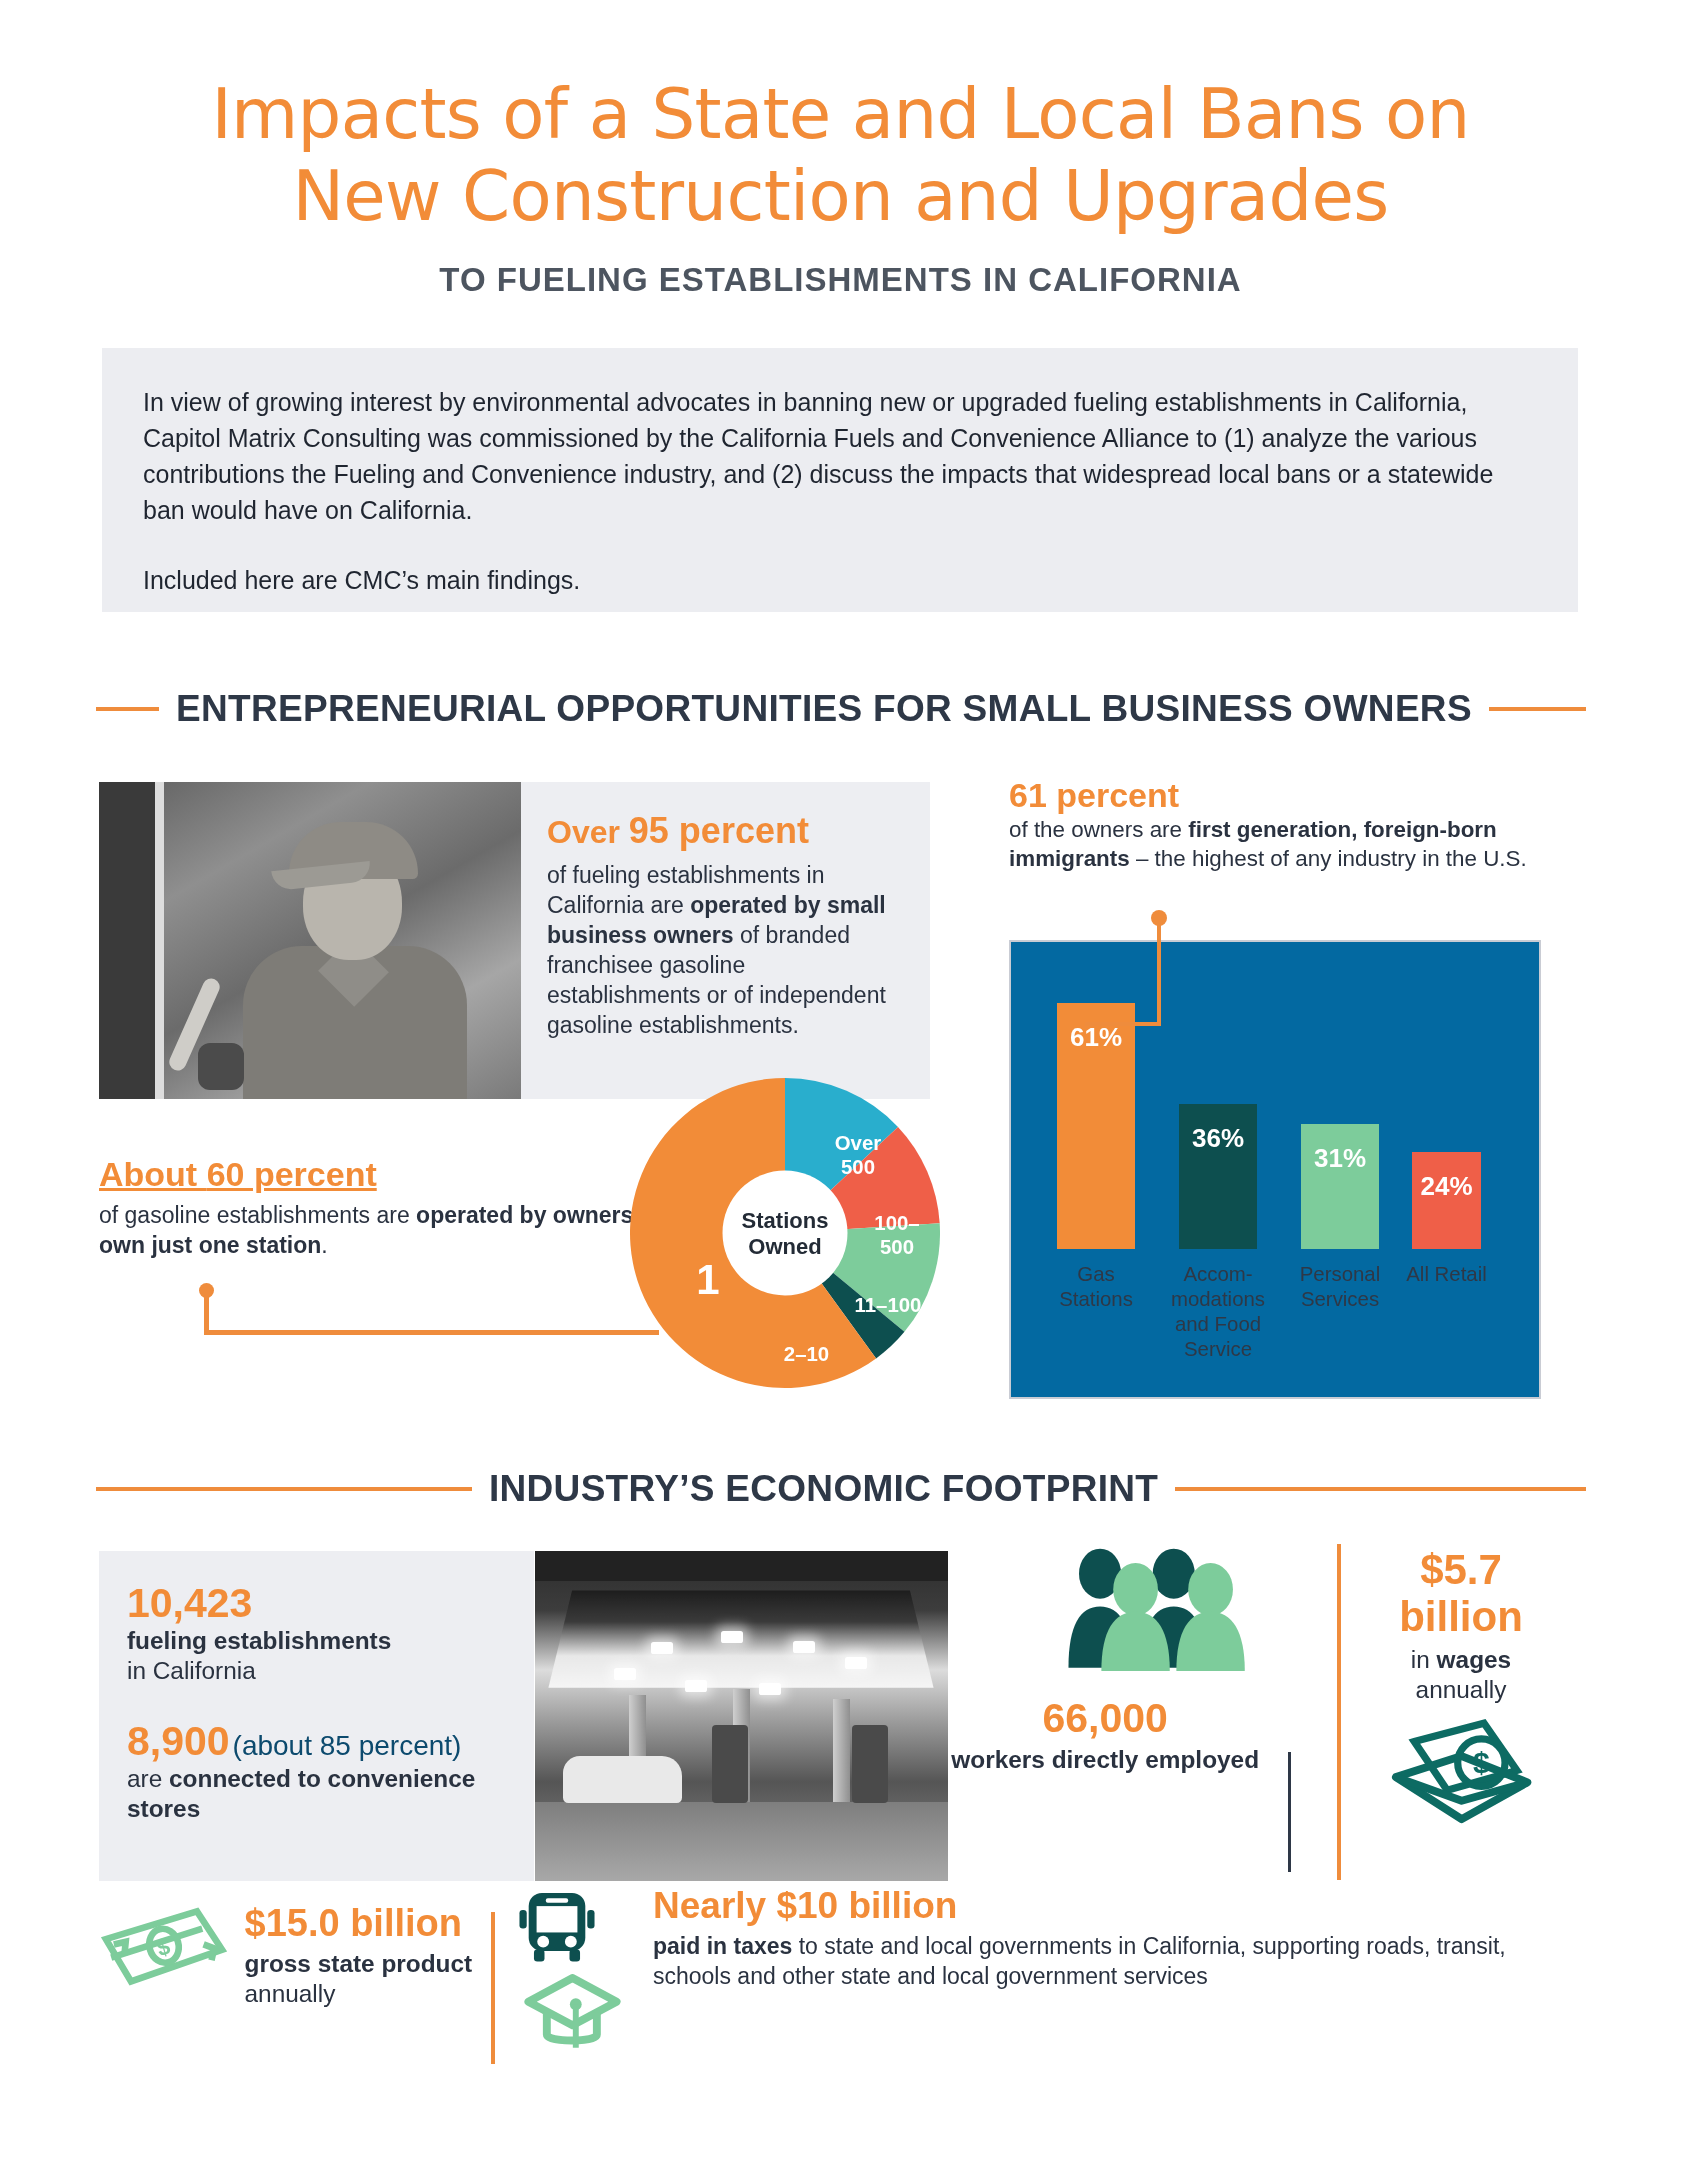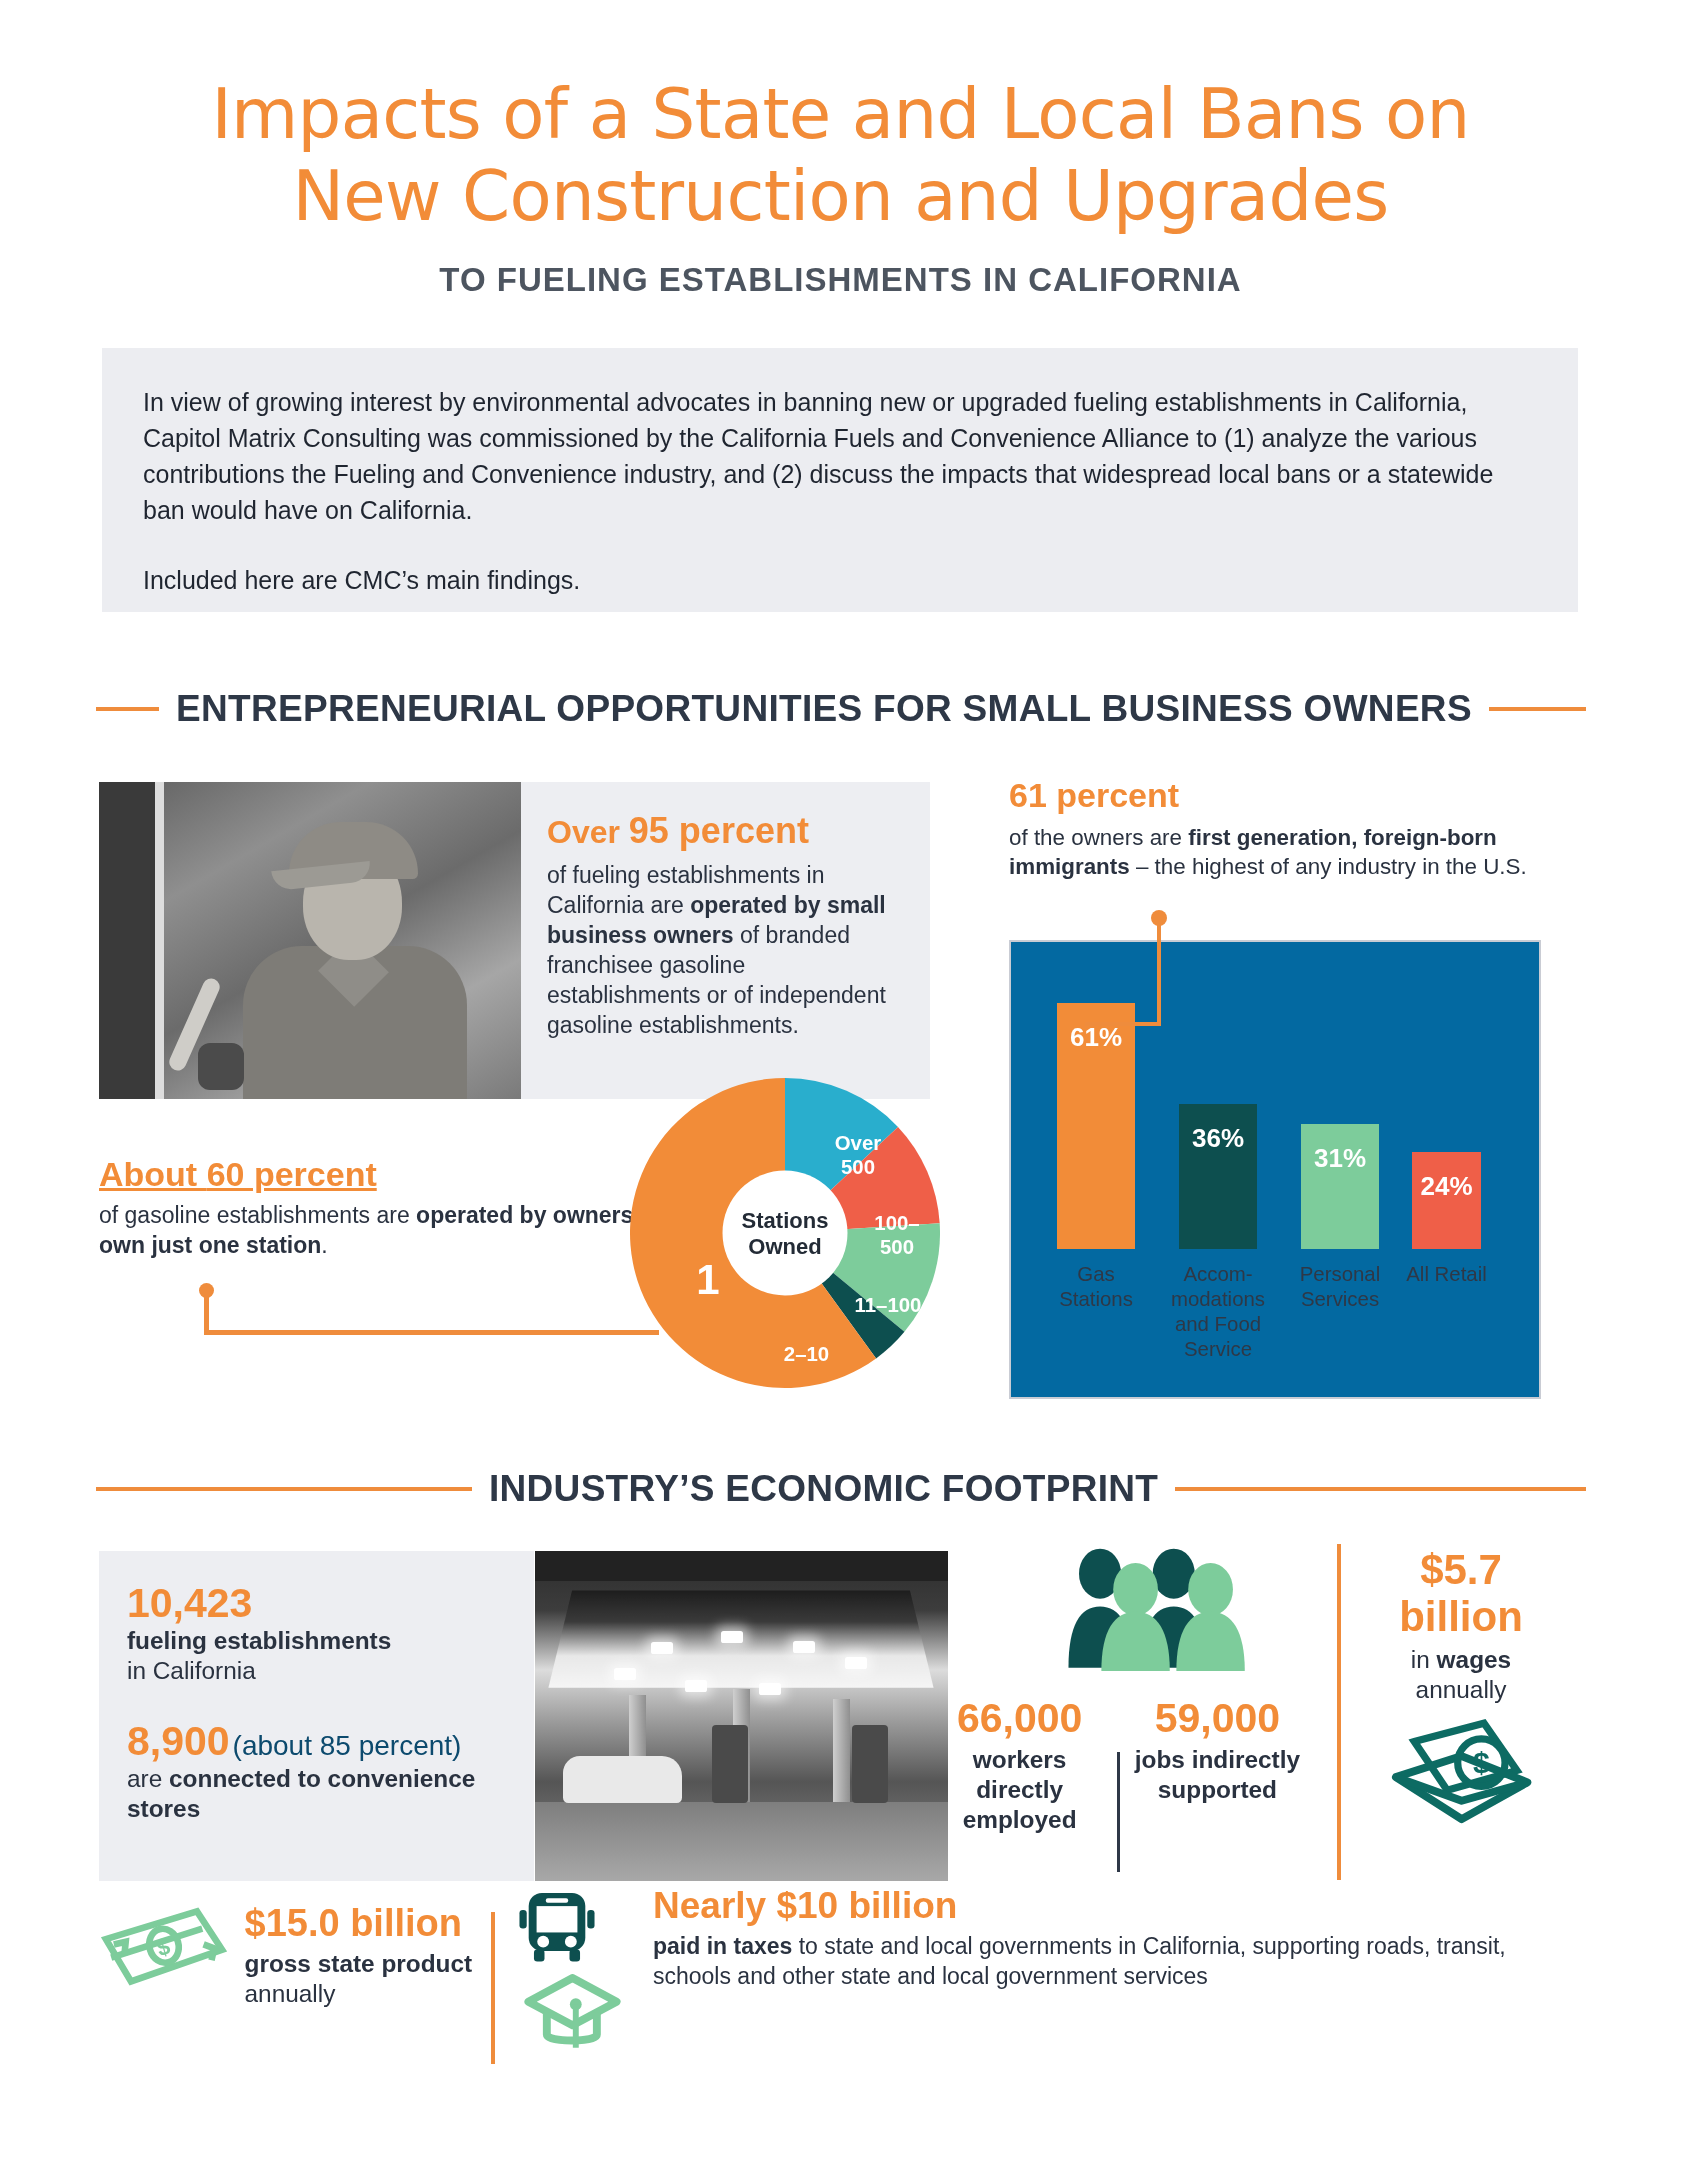--- a/index.html
+++ b/index.html
@@ -92,21 +92,21 @@
     width:125px;height:125px;border-radius:50%;background:#fff;
     display:flex;flex-direction:column;align-items:center;justify-content:center;
     font-size:22px;line-height:26px;font-weight:600;color:#232b36;text-align:center;
   }
   .slice-lab{position:absolute;color:#fff;font-weight:600;font-size:20.4px;line-height:24px;text-align:center;}
   .slice-lab.big{font-size:42px;font-weight:600;}
 
   
   .box-61{position:absolute;left:1009px;top:775px;width:528px;}
   .box-61 .stat-orange{font-size:34px;line-height:40px;}
-  .box-61 .body-txt{font-size:22.4px;line-height:29px;margin-top:8px;}
+  .box-61 .body-txt{font-size:22.4px;line-height:29px;margin-top:0;}
 
   .chart-box{
     position:absolute;left:1009px;top:940px;width:528px;height:455px;
     border:2px solid #c9ccd4;background:#0369a1;
   }
   .chart-area{position:absolute;left:0;top:0;width:100%;height:100%;}
   .bar{position:absolute;bottom:148px;}
   .bar .blabel{
     position:absolute;left:0;right:0;top:18.5px;text-align:center;
     color:#fff;font-weight:bold;font-size:26px;
@@ -339,24 +339,20 @@
       <path d="M184 190 C184 128 204 100 236 100 C268 100 288 128 288 190 Z" fill="#7dcc9b"></path>
     </svg>
   </div>
 
   <div class="metrics-row">
     <div class="metric">
       <div class="mnum">66,000</div>
       <div class="mlbl">workers directly employed</div>
     </div>
     <div class="metric-div"></div>
-    <div class="metric">
-      <div class="mnum">59,000</div>
-      <div class="mlbl">jobs indirectly supported</div>
-    </div>
   </div>
 
   <div class="vdiv-orange" style="left:1337px;top:1544px;height:336px;"></div>
 
   <div class="wages-block">
     <div class="wages-num">$5.7</div>
     <div class="wages-num">billion</div>
     <div class="wages-lbl">
       <span>in </span><b>wages</b><br><span>annually</span>
     </div>

